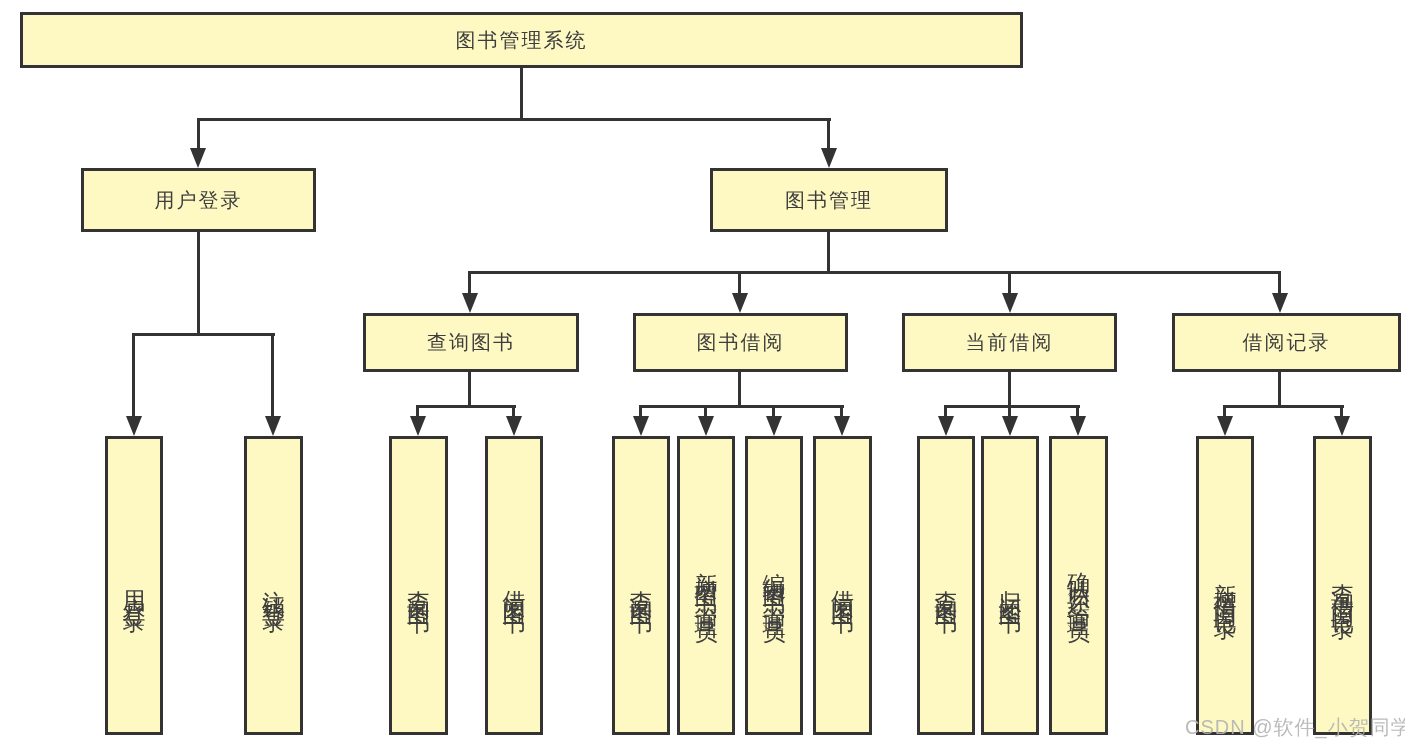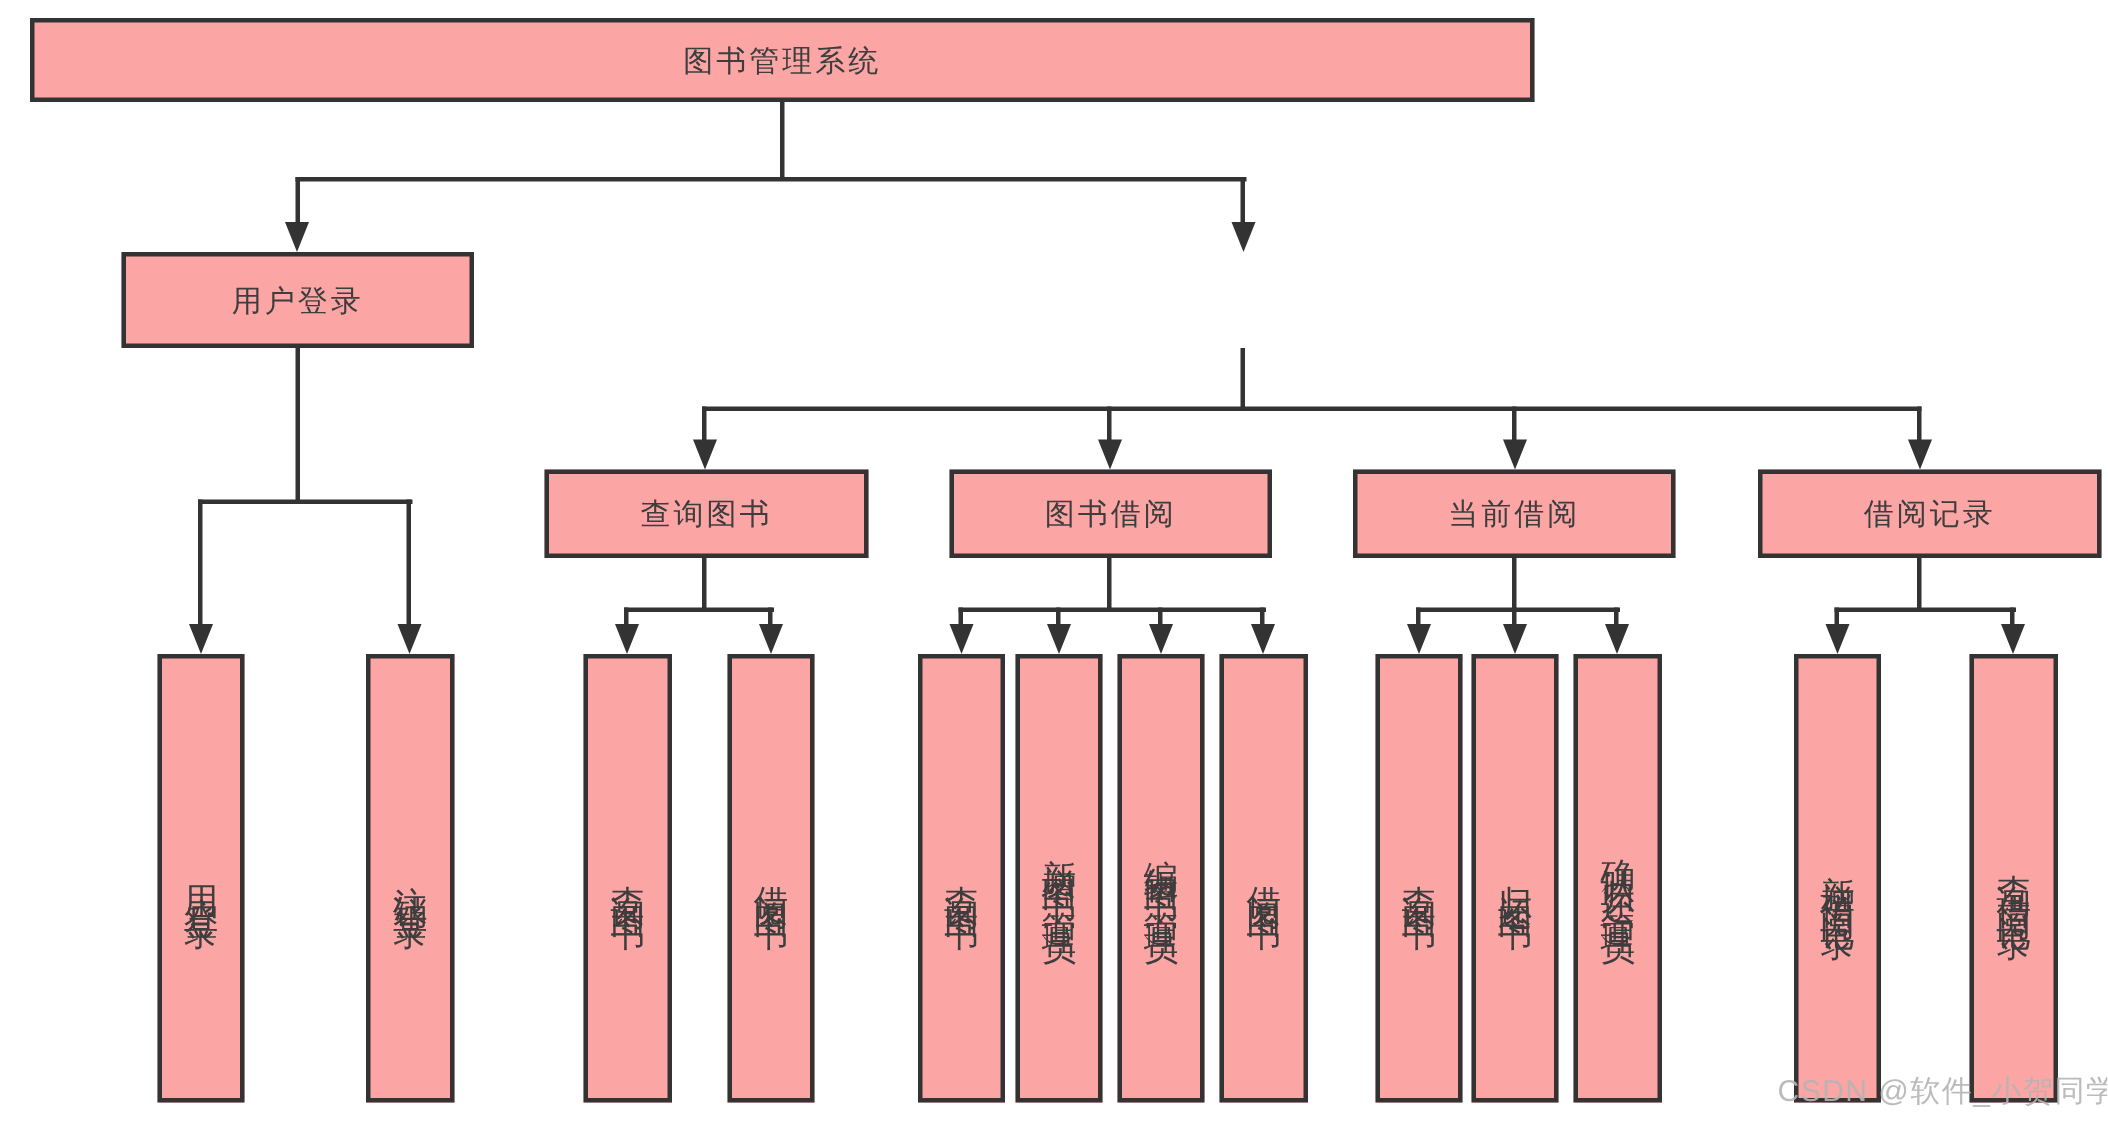--- a/index.html
+++ b/index.html
@@ -1,21 +1,21 @@
 <!DOCTYPE html>
 <html><head>
 <meta charset="utf-8">
 <style>
   html,body{margin:0;padding:0;background:#ffffff;}
   .canvas{
     position:relative;width:1405px;height:747px;background:#ffffff;overflow:hidden;
     font-family:"Liberation Sans","DejaVu Sans",sans-serif;
   }
   .box{
-    position:absolute;box-sizing:border-box;background:#fca5a5;border:3px solid #333333;
+    position:absolute;box-sizing:border-box;background:#fef9c3;border:3px solid #333333;
     display:flex;align-items:center;justify-content:center;
   }
   .hlabel{
     font-size:20px;color:#3d3d3d;letter-spacing:2px;white-space:nowrap;
   }
   .vtext{
     writing-mode:vertical-rl;text-orientation:mixed;
     font-size:23px;color:#3d3d3d;letter-spacing:7px;line-height:1;white-space:nowrap;
   }
   .hline{position:absolute;height:3px;background:#333333;}
@@ -41,20 +41,23 @@
 
   <div class="vline" style="left:520px;top:68px;height:52px"></div>
   <div class="hline" style="left:197px;top:118px;width:634px"></div>
   <div class="vline" style="left:197px;top:118px;height:33px"></div>
   <div class="vline" style="left:827px;top:118px;height:33px"></div>
   <div class="arrow" style="left:190px;top:148px"></div>
   <div class="arrow" style="left:821px;top:148px"></div>
 
   <div class="box" style="left:81px;top:168px;width:235px;height:64px">
     <span class="hlabel">用户登录</span>
+  </div>
+  <div class="box" style="left:710px;top:168px;width:238px;height:64px">
+    <span class="hlabel">图书管理</span>
   </div>
 
   <div class="vline" style="left:197px;top:232px;height:104px"></div>
   <div class="hline" style="left:132px;top:333px;width:143px"></div>
   <div class="vline" style="left:132px;top:333px;height:87px"></div>
   <div class="vline" style="left:271px;top:333px;height:87px"></div>
   <div class="arrow" style="left:126px;top:416px"></div>
   <div class="arrow" style="left:265px;top:416px"></div>
 
   <div class="vline" style="left:827px;top:232px;height:41px"></div>

